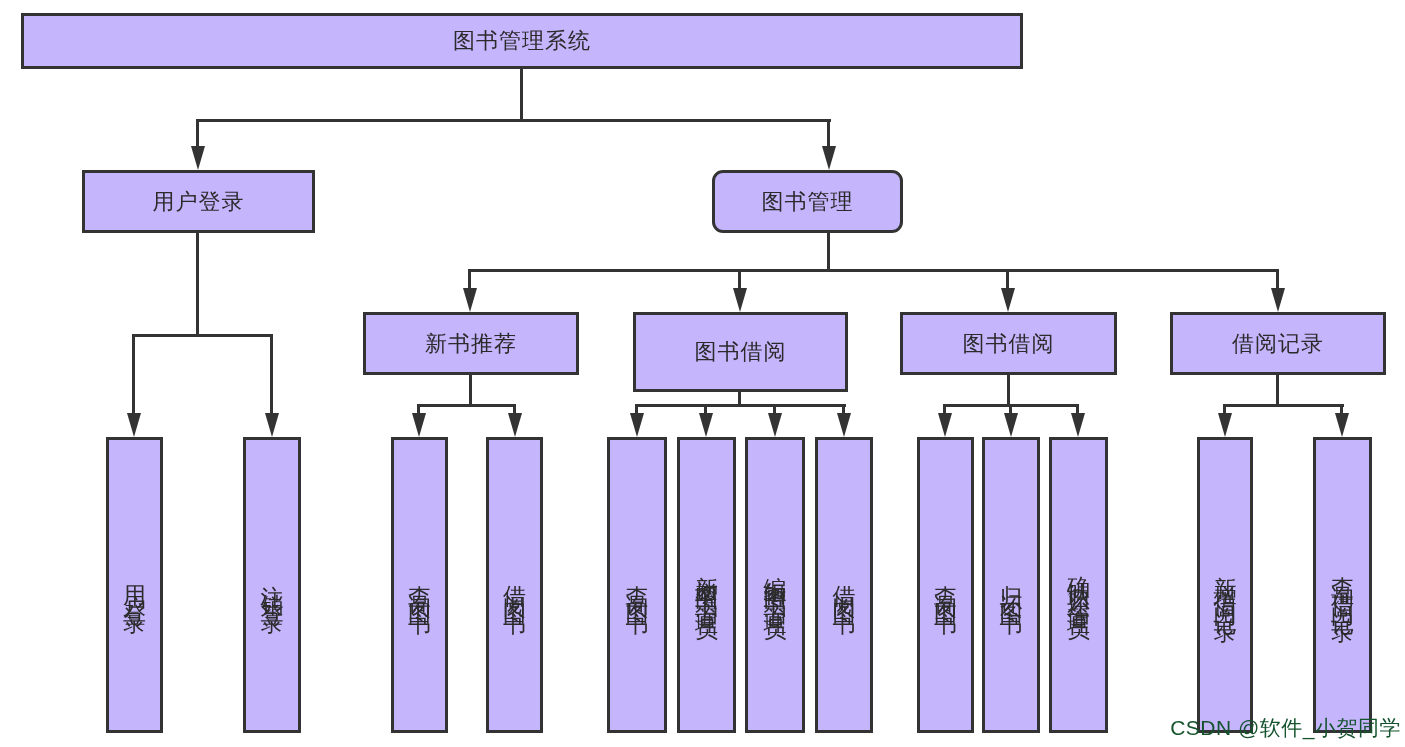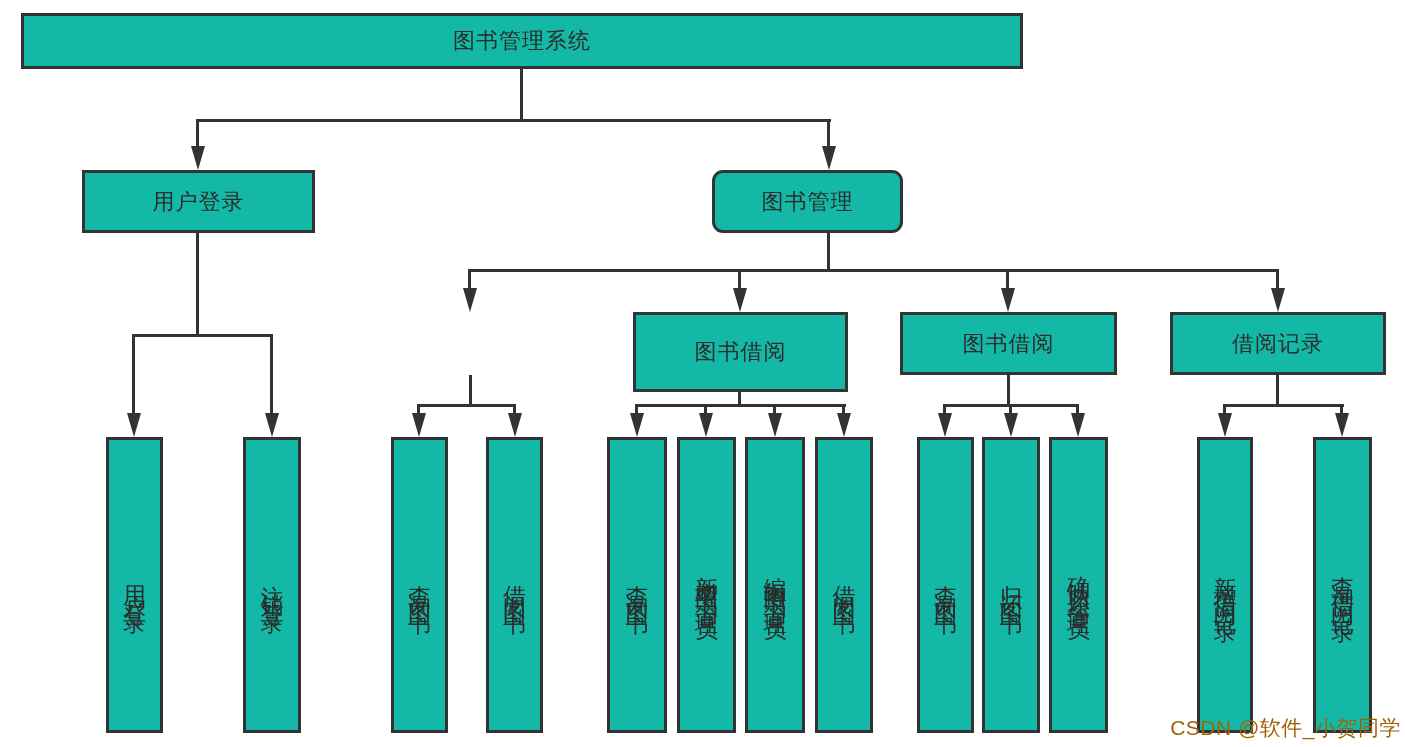--- a/index.html
+++ b/index.html
@@ -5,21 +5,21 @@
   html,body{margin:0;padding:0;background:#ffffff;}
   .canvas{
     position:relative;
     width:1405px;height:747px;
     background:#ffffff;
     font-family:"Liberation Sans", sans-serif;
     overflow:hidden;
   }
   .box{
     position:absolute;
-    background:#14b8a6;
+    background:#c4b5fd;
     border:3px solid #333333;
     box-sizing:border-box;
     display:flex;
     align-items:center;
     justify-content:center;
     color:#2b2b2b;
     z-index:2;
   }
   .hbox{font-size:22px;letter-spacing:1px;}
   .vbox{
@@ -36,21 +36,21 @@
     position:absolute;width:0;height:0;
     border-left:7px solid transparent;
     border-right:7px solid transparent;
     border-top:24px solid #333333;
     z-index:1;
   }
   .watermark{
     position:absolute;
     right:4px;bottom:5px;
     font-size:21px;
-    color:#a16207;
+    color:#14532d;
     z-index:10;
     letter-spacing:0.5px;
   }
 </style>
 </head>
 <body>
 
 <div class="canvas">
 
   <div class="box hbox" style="left:21px;top:13px;width:1002px;height:56px;">图书管理系统</div>
@@ -82,20 +82,21 @@
     <div class="vline" style="left:468px;top:269px;height:22px;"></div>
     <div class="arrow" style="left:463px;top:288px;"></div>
     <div class="vline" style="left:738px;top:269px;height:22px;"></div>
     <div class="arrow" style="left:733px;top:288px;"></div>
     <div class="vline" style="left:1006px;top:269px;height:22px;"></div>
     <div class="arrow" style="left:1001px;top:288px;"></div>
     <div class="vline" style="left:1276px;top:269px;height:22px;"></div>
     <div class="arrow" style="left:1271px;top:288px;"></div>
   </div>
 
+  <div class="box hbox" style="left:363px;top:312px;width:216px;height:63px;">新书推荐</div>
   <div class="box hbox" style="left:633px;top:312px;width:215px;height:80px;">图书借阅</div>
   <div class="box hbox" style="left:900px;top:312px;width:217px;height:63px;">图书借阅</div>
   <div class="box hbox" style="left:1170px;top:312px;width:216px;height:63px;">借阅记录</div>
 
   <div>
     <div class="vline" style="left:469px;top:375px;height:32px;"></div>
     <div class="hline" style="left:417px;top:404px;width:99px;"></div>
     <div class="vline" style="left:417px;top:404px;height:13px;"></div>
     <div class="arrow" style="left:412px;top:413px;"></div>
     <div class="vline" style="left:513px;top:404px;height:13px;"></div>

